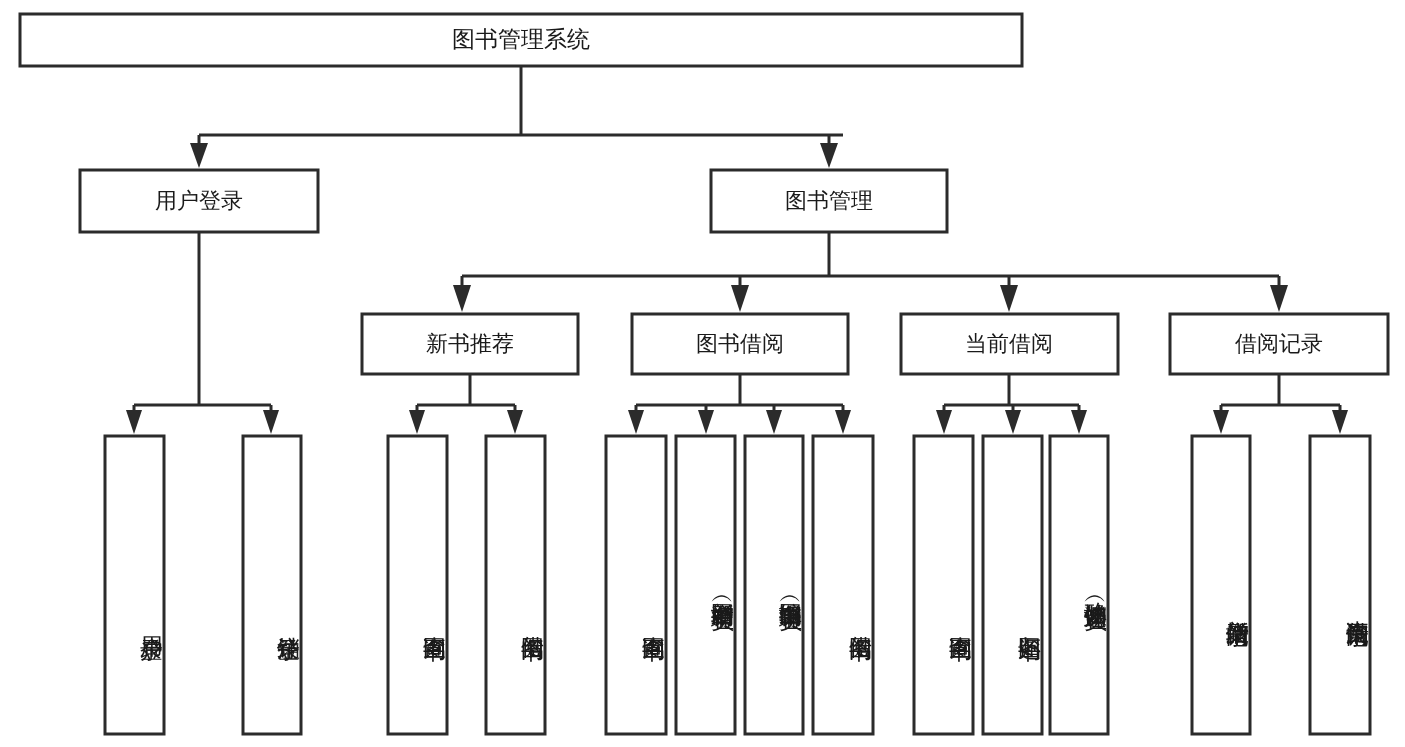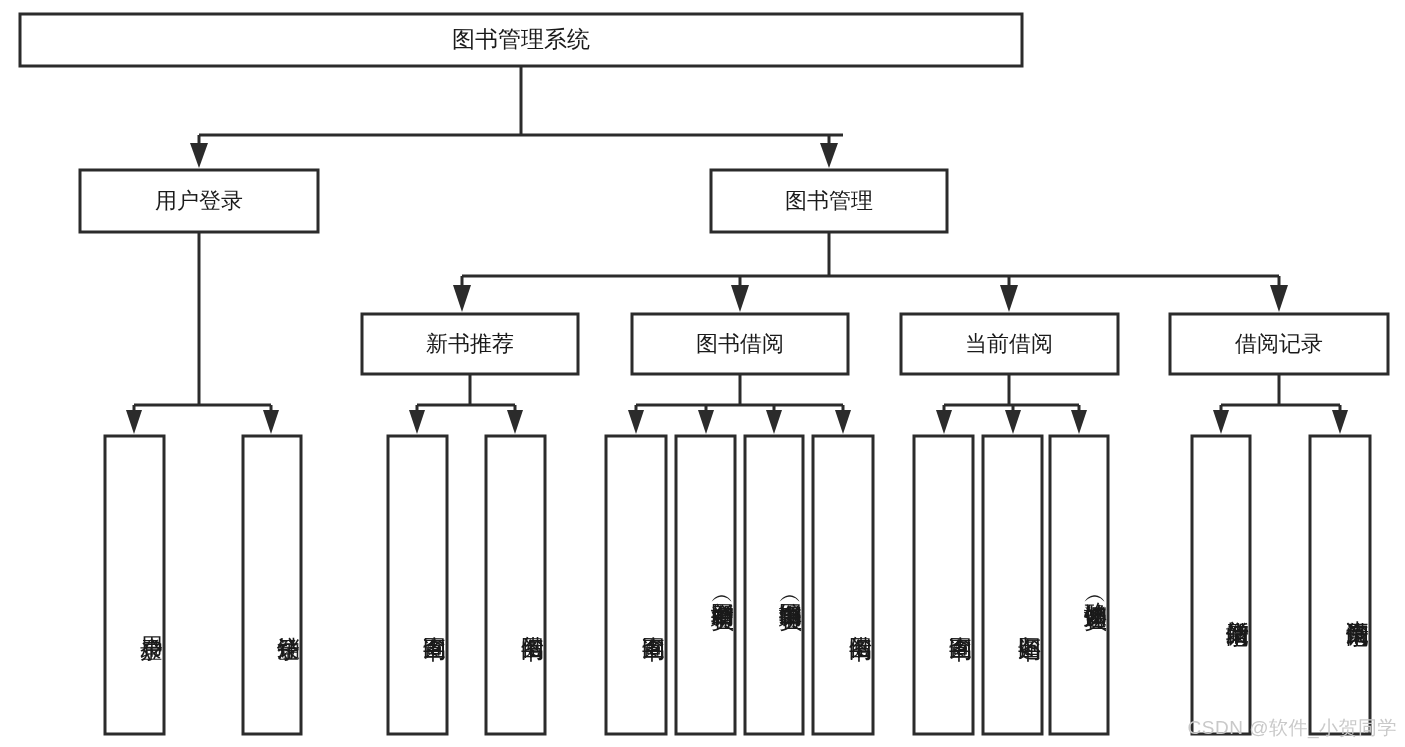--- a/index.html
+++ b/index.html
@@ -211,15 +211,14 @@
   <div class="vlabel" style="left:606px; top:506px; width:60px; height:228px;">查询图书</div>
   <div class="vlabel" style="left:676px; top:442px; width:59px; height:292px;">新增图书（管理员）</div>
   <div class="vlabel" style="left:745px; top:442px; width:58px; height:292px;">编辑图书（管理员）</div>
   <div class="vlabel" style="left:813px; top:506px; width:60px; height:228px;">借阅图书</div>
   <div class="vlabel" style="left:914px; top:506px; width:59px; height:228px;">查询图书</div>
   <div class="vlabel" style="left:983px; top:506px; width:59px; height:228px;">归还图书</div>
   <div class="vlabel" style="left:1050px; top:442px; width:58px; height:292px;">确认归还（管理员）</div>
   <div class="vlabel" style="left:1192px; top:475px; width:58px; height:259px;">新增借阅记录</div>
   <div class="vlabel" style="left:1310px; top:475px; width:60px; height:259px;">查询借阅记录</div>
 
-  <div class="watermark">CSDN @软件_小贺同学</div>
 
 </div>
 
 </body></html>

